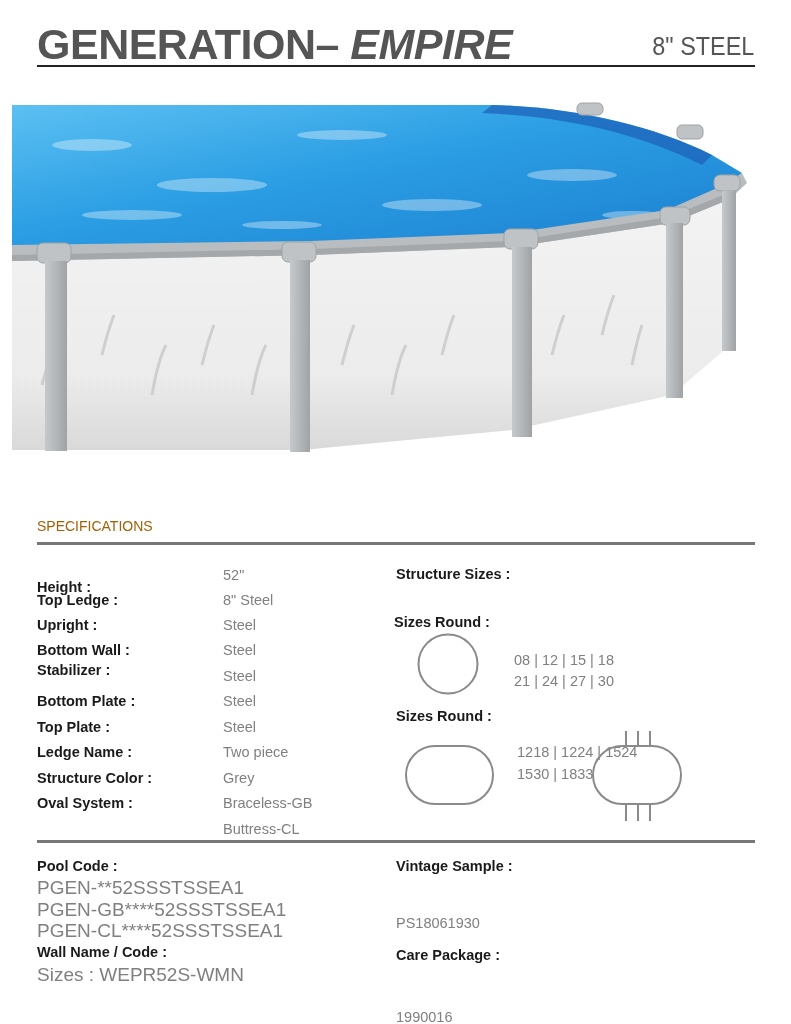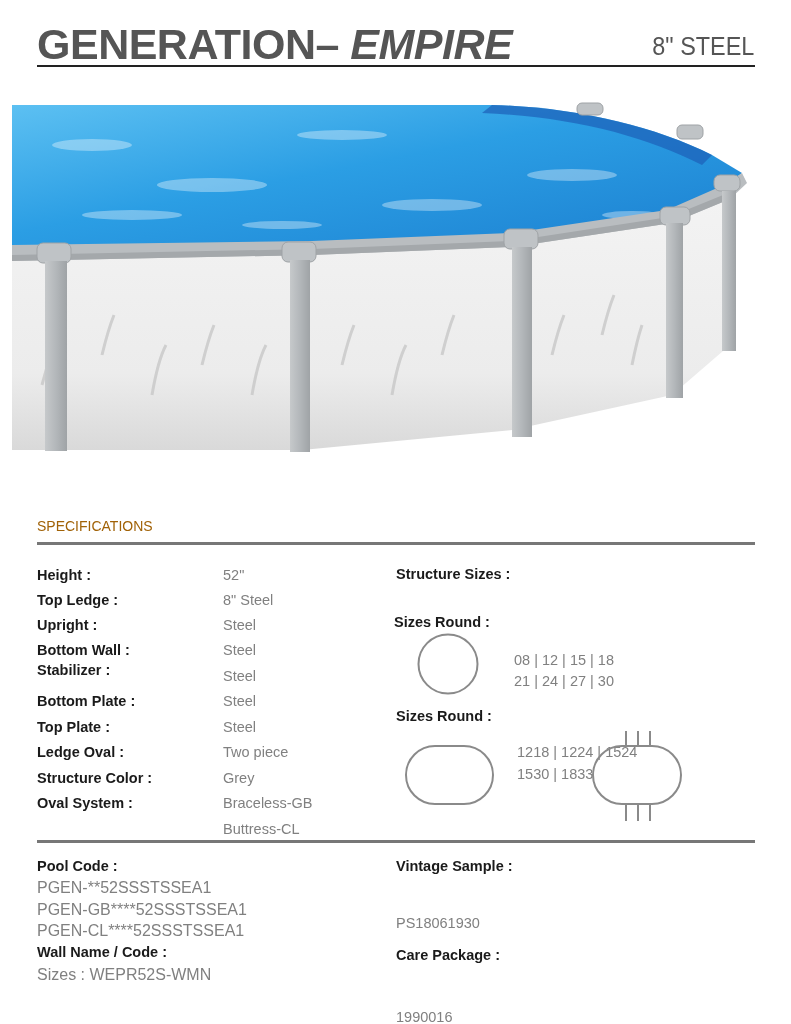--- a/index.html
+++ b/index.html
@@ -23,21 +23,21 @@
                      line-height: 26px; }
     .rule-spec { left: 37px; top: 542px; width: 718px; height: 3px; background: #777777; }
     .rule-bottom { left: 37px; top: 840px; width: 718px; height: 3px; background: #777777; }
 
     .spec-label { left: 37px; font-size: 14.5px; font-weight: bold; color: #1a1a1a; line-height: 20px; white-space: nowrap; }
     .spec-value { left: 223px; font-size: 14.5px; color: #808080; line-height: 20px; white-space: nowrap; }
 
     .label-r { font-size: 14.5px; font-weight: bold; color: #1a1a1a; line-height: 20px; white-space: nowrap; }
     .value-r { font-size: 14.5px; color: #808080; line-height: 22px; white-space: nowrap; margin-top: 36px; }
 
-    .code-line { left: 37px; font-size: 16px; color: #808080; line-height: 21px; white-space: nowrap; }
+    .code-line { left: 37px; font-size: 19px; color: #808080; line-height: 21px; white-space: nowrap; }
   </style>
 </head>
 <body>
 
 <div class="abs title">
   <span>GENERATION–</span>
   <span class="ital">EMPIRE</span>
 </div>
 <div class="abs subtitle">8" STEEL</div>
 <div class="abs rule-top"></div>
@@ -109,42 +109,42 @@
     <rect x="500" y="152" width="20" height="190"></rect>
     <rect x="654" y="128" width="17" height="175"></rect>
     <rect x="710" y="96" width="14" height="160"></rect>
   </g>
 </svg>
 
 <div class="abs section-title">SPECIFICATIONS</div>
 <div class="abs rule-spec"></div>
 
 <div>
-  <div class="abs spec-label" style="top:565px">Height :</div>
+  <div class="abs spec-label" style="top:577px">Height :</div>
   <div class="abs spec-value" style="top:565px">52"</div>
 
   <div class="abs spec-label" style="top:590px">Top Ledge :</div>
   <div class="abs spec-value" style="top:590px">8" Steel</div>
 
   <div class="abs spec-label" style="top:615px">Upright :</div>
   <div class="abs spec-value" style="top:615px">Steel</div>
 
   <div class="abs spec-label" style="top:640px">Bottom Wall :</div>
   <div class="abs spec-value" style="top:640px">Steel</div>
 
   <div class="abs spec-label" style="top:660px">Stabilizer :</div>
   <div class="abs spec-value" style="top:666px">Steel</div>
 
   <div class="abs spec-label" style="top:691px">Bottom Plate :</div>
   <div class="abs spec-value" style="top:691px">Steel</div>
 
   <div class="abs spec-label" style="top:717px">Top Plate :</div>
   <div class="abs spec-value" style="top:717px">Steel</div>
 
-  <div class="abs spec-label" style="top:742px">Ledge Oval :</div>
+  <div class="abs spec-label" style="top:742px">Ledge Name :</div>
   <div class="abs spec-value" style="top:742px">Two piece</div>
 
   <div class="abs spec-label" style="top:768px">Structure Color :</div>
   <div class="abs spec-value" style="top:768px">Grey</div>
 
   <div class="abs spec-label" style="top:793px">Oval System :</div>
   <div class="abs spec-value" style="top:793px">Braceless-GB</div>
 
   <div class="abs spec-value" style="top:819px">Buttress-CL</div>
 </div>

